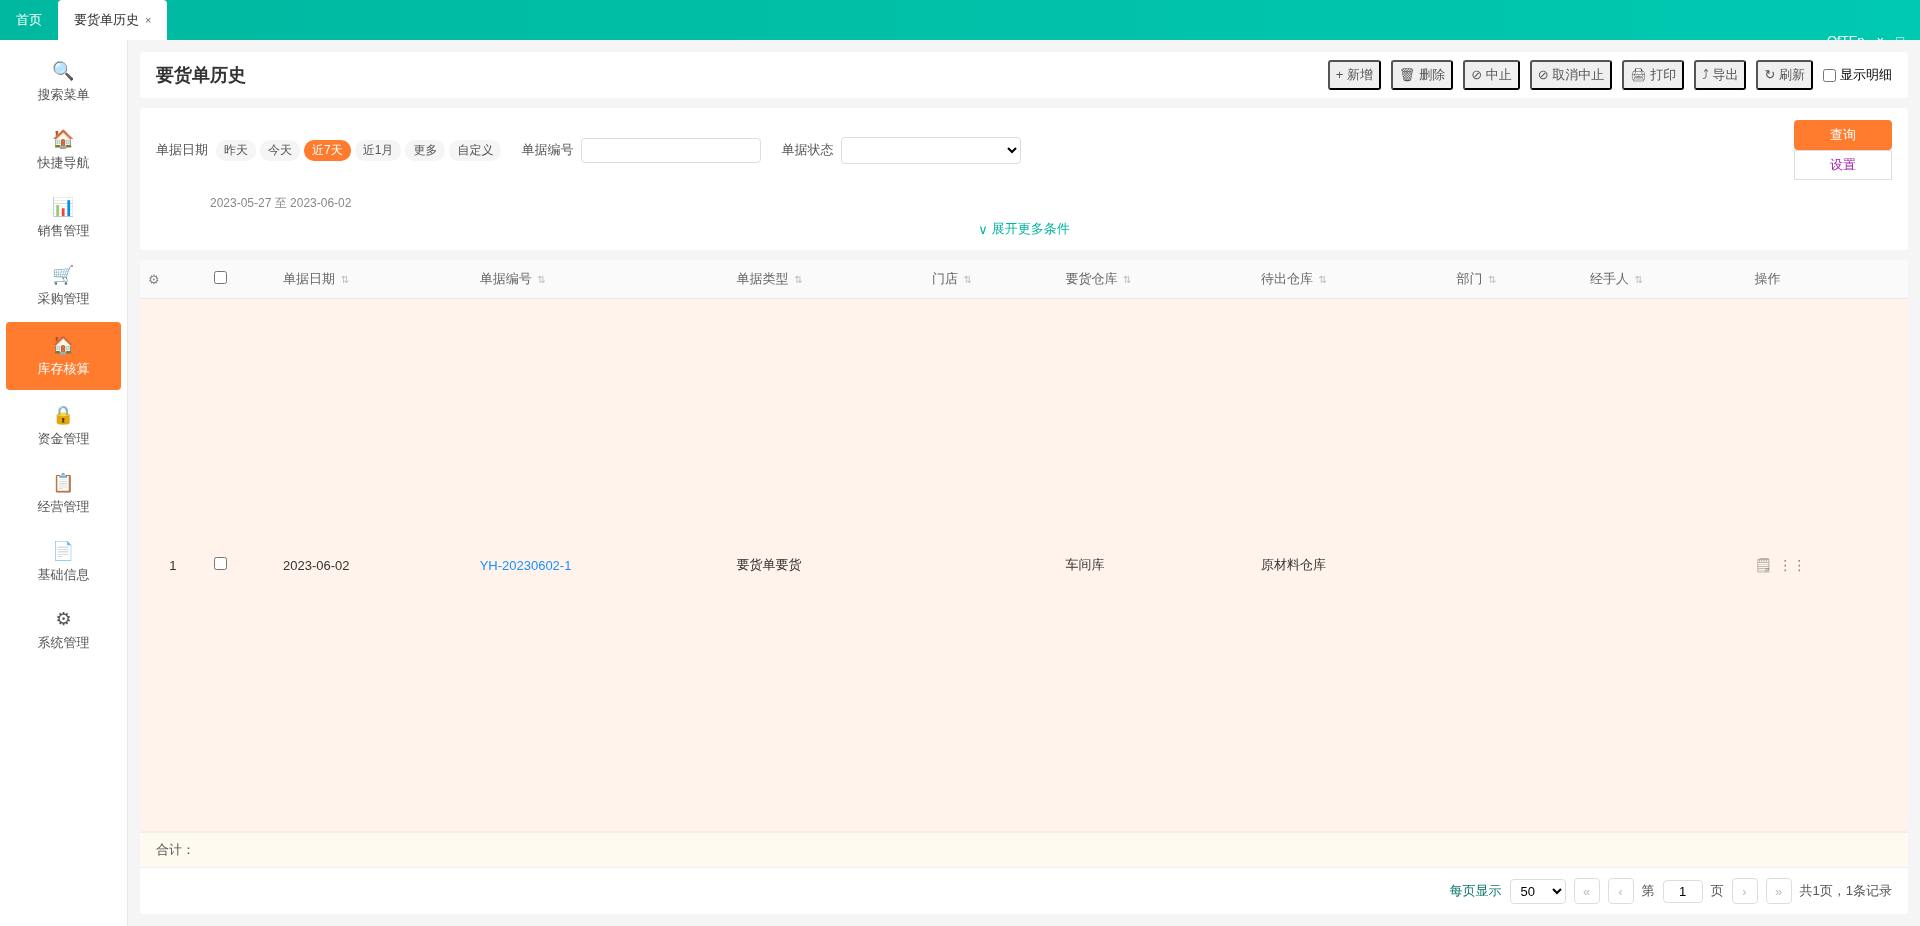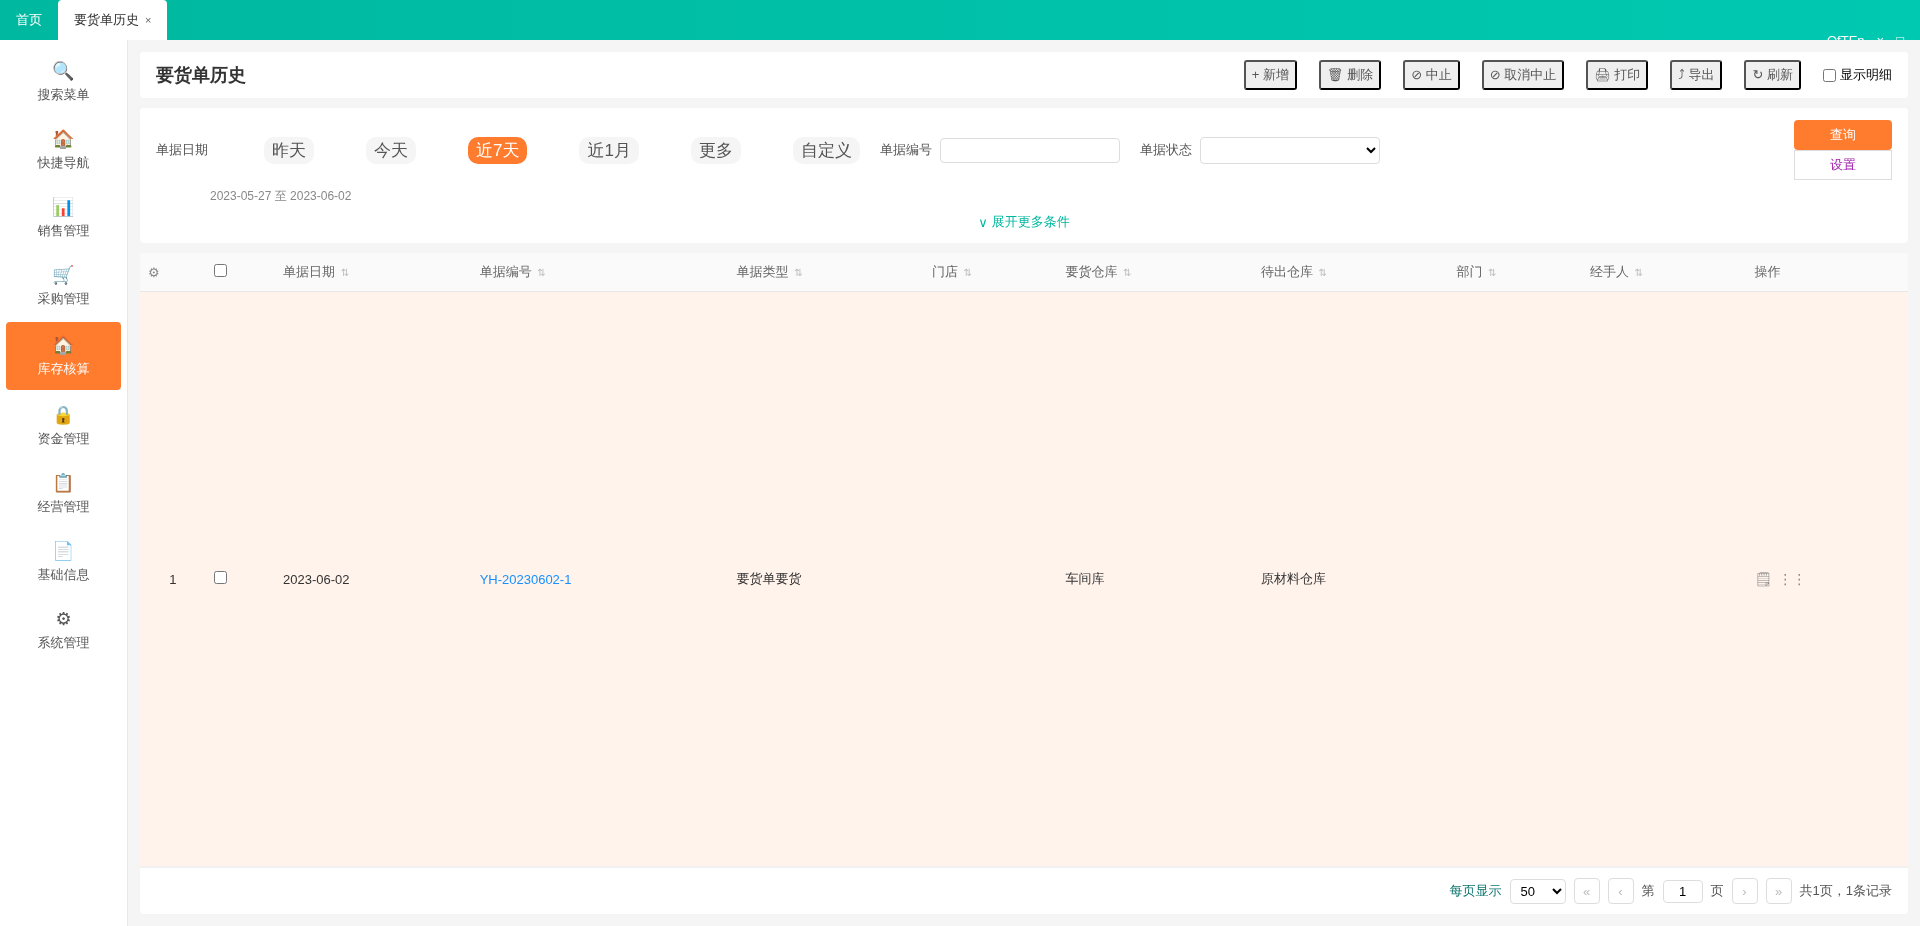--- a/index.html
+++ b/index.html
@@ -102,21 +102,21 @@
       flex-shrink: 0;
     }
     .page-title {
       font-size: 18px;
       font-weight: bold;
       color: #333;
     }
     .header-actions {
       display: flex;
       align-items: center;
-      gap: 22px;
+      gap: 10px;
     }
     .action-btn {
       display: flex;
       align-items: center;
       gap: 3px;
       cursor: pointer;
       color: #555;
       font-size: 13px;
       padding: 4px 6px;
       border-radius: 3px;
@@ -140,24 +140,23 @@
       display: flex;
       align-items: center;
       gap: 8px;
     }
     .filter-label { color: #555; font-size: 13px; white-space: nowrap; }
     .date-quick-btns { display: flex; gap: 4px; align-items: center; }
     .date-quick-btn {
       padding: 2px 8px;
       border-radius: 10px;
       cursor: pointer;
-      font-size: 17px;
+      font-size: 12px;
       color: #555;
       background: #f5f5f5;
-      margin-left: 48px;
     }
     .date-quick-btn.active {
       background: #ff7b2e;
       color: #fff;
     }
     .date-range-text { font-size: 12px; color: #888; }
     .filter-input {
       border: 1px solid #ddd;
       border-radius: 4px;
       padding: 4px 8px;
@@ -408,21 +407,21 @@
             <option value=""></option>
           </select>
         </div>
 
         <div class="filter-actions">
           <button class="query-btn">查询</button>
           <button class="settings-btn">设置</button>
         </div>
       </div>
 
-      <div style="margin-top:8px; padding-left: 54px;">
+      <div style="margin-top:15px; padding-left: 54px;">
         <span class="date-range-text">2023-05-27 至 2023-06-02</span>
       </div>
 
       <div class="expand-more">
         <span>∨</span>
         <span>展开更多条件</span>
       </div>
     </div>
 
     <div class="table-container">
@@ -491,20 +490,23 @@
             <td>
               <div class="op-icons">
                 <span class="op-icon" title="查看">🗒</span>
                 <span class="op-icon" title="更多">⋮⋮</span>
               </div>
             </td>
           </tr>
         </tbody>
       </table>
 
+      <div class="table-footer-summary">
+        <span>合计：</span>
+      </div>
 
       <div class="pagination-bar">
         <span class="pagination-label">每页显示</span>
         <select class="page-size-select">
           <option value="50" selected="">50</option>
           <option value="100">100</option>
           <option value="200">200</option>
         </select>
         <div class="page-btn disabled">
           <span>«</span>

